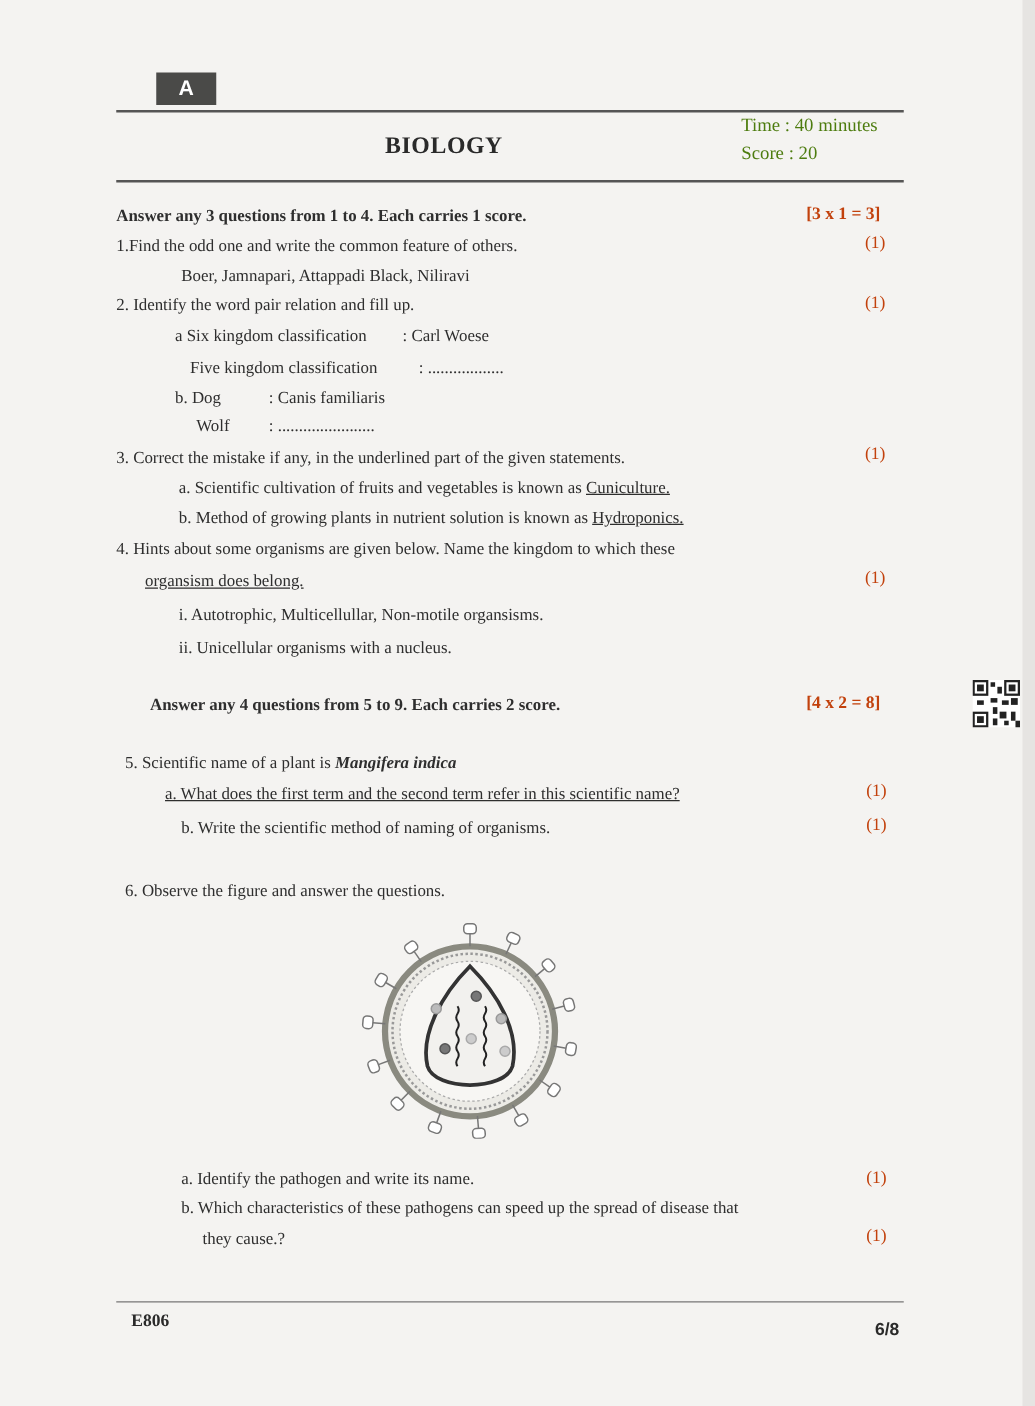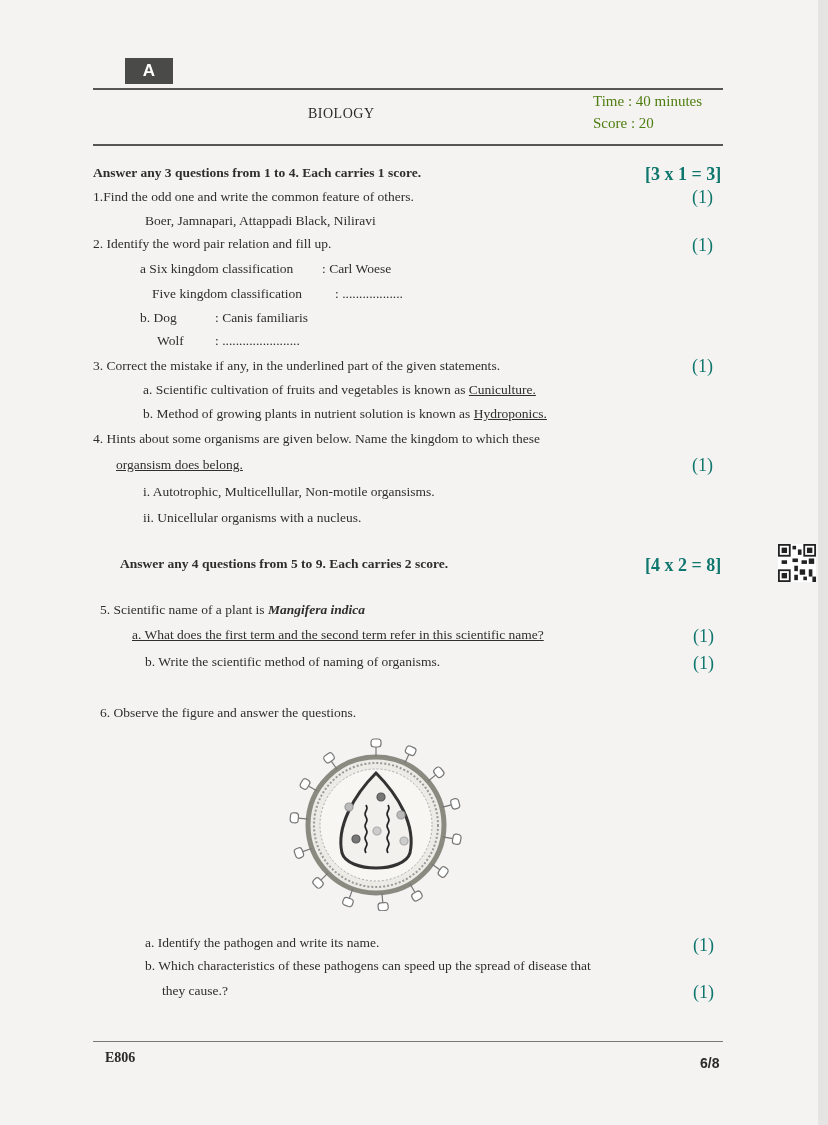--- a/index.html
+++ b/index.html
@@ -10,26 +10,26 @@
     color:#2a2a2a;
   }
   .page-edge { position:absolute; top:0; right:0; width:10px; height:1125px; background:#e6e4e2; }
   .set-badge {
     position:absolute; left:125px; top:58px; width:48px; height:26px;
     background:#4a4a48; color:#fff; font-family:"Liberation Sans", sans-serif;
     font-weight:bold; font-size:17px; text-align:center; line-height:26px;
   }
   .rule { position:absolute; left:93px; width:630px; height:2px; background:#555; }
   .title {
-    position:absolute; left:308px; top:106px; font-size:14px; font-weight:normal; letter-spacing:0.5px;
+    position:absolute; left:308px; top:106px; font-size:19px; font-weight:bold; letter-spacing:0.5px;
   }
   .meta { position:absolute; left:593px; font-size:15px; color:#4d7c0f; }
   .abs { position:absolute; font-size:13.5px; white-space:nowrap; color:#2e2e2e; }
   .bold { font-weight:bold; }
-  .mark { position:absolute; font-size:18px; color:#0f766e;text-align:center; }
+  .mark { position:absolute; font-size:14px; color:#c2410c;text-align:center; }
   .u { text-decoration:underline; }
   .ital { font-style:italic; font-weight:bold; }
   .figure { position:absolute; left:288px; top:735px; width:176px; height:176px; }
   .qr { position:absolute; left:778px; top:544px; width:38px; height:38px; }
   .footer-code { position:absolute; left:105px; top:1050px; font-size:14px; font-weight:bold; }
   .footer-page { position:absolute; left:700px; top:1055px; font-size:14px; font-weight:bold; font-family:"Liberation Sans", sans-serif; }
 </style>
 </head>
 <body>
 

